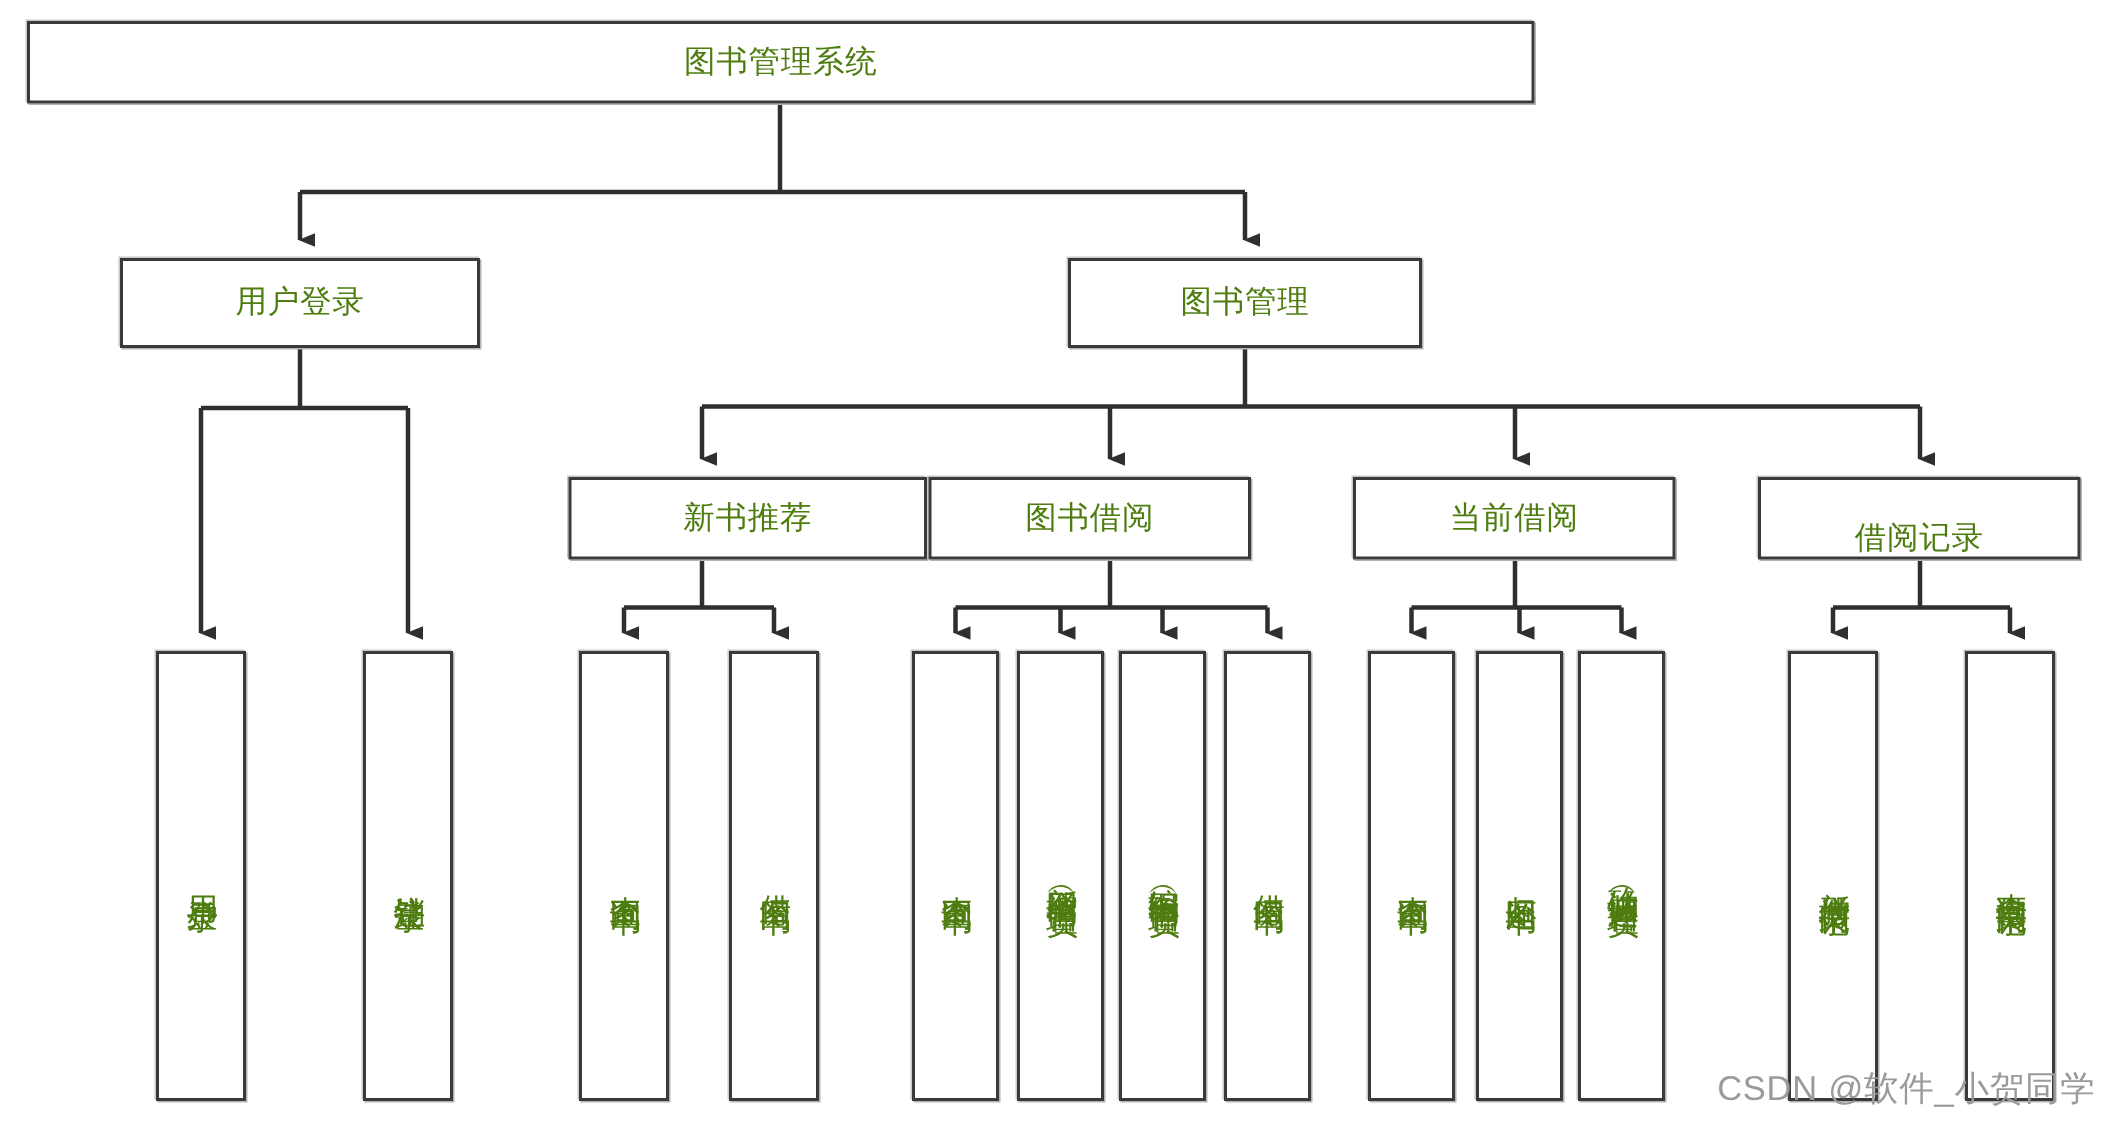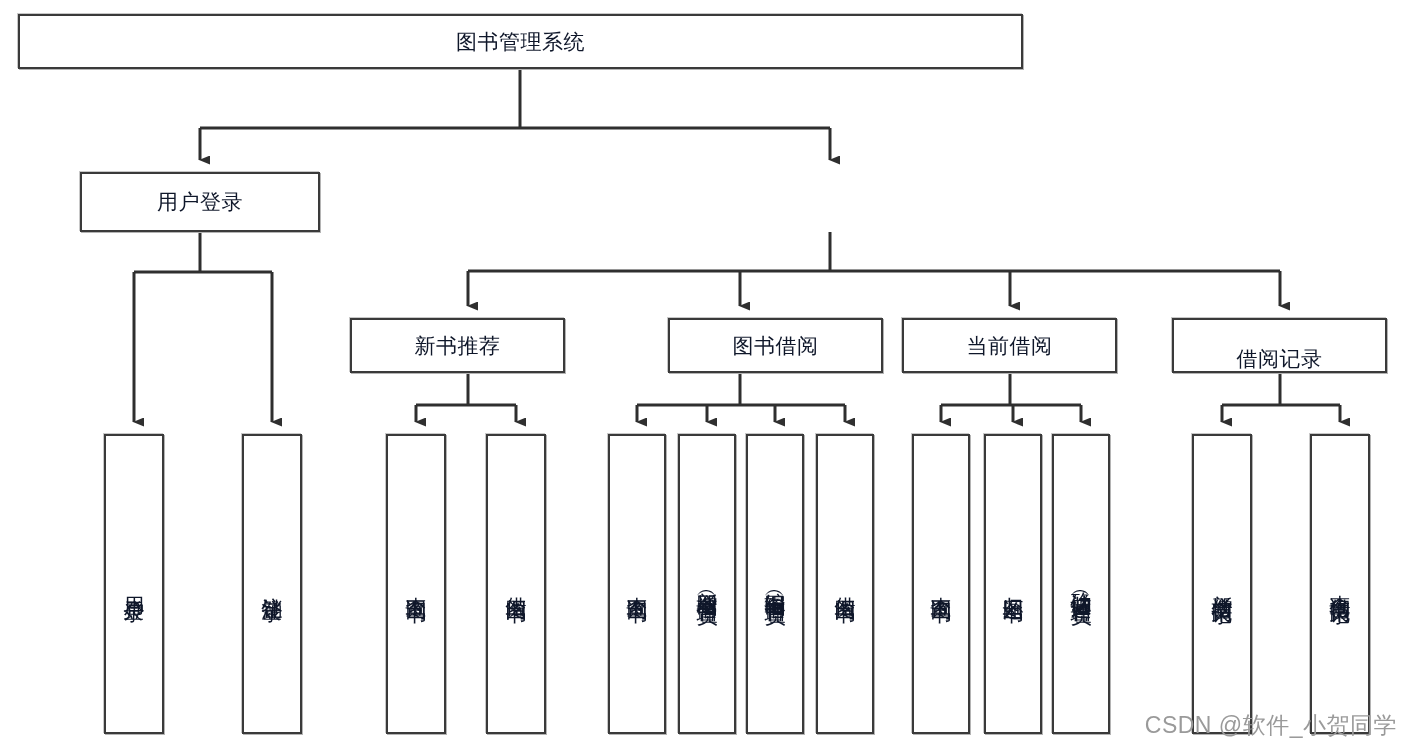--- a/index.html
+++ b/index.html
@@ -27,21 +27,21 @@
   }
   .node {
     position: absolute;
     box-sizing: border-box;
     background: #ffffff;
     border: 2px solid #3a3a3a;
     box-shadow: 1px 1px 0 0 #b4b4b4, -1px -1px 0 0 #c8c8c8;
     display: flex;
     align-items: center;
     justify-content: center;
-    color: #0f172a;
+    color: #4d7c0f;
   }
   .node .label {
     display: block;
     text-align: center;
     line-height: 1.12;
     letter-spacing: 0.5px;
   }
   .node.horizontal .label {
     writing-mode: horizontal-tb;
     font-size: 21px;
@@ -125,25 +125,28 @@
     </g>
   </svg>
 
   <div class="node horizontal" style="left: 18px; top: 14px; width: 1005px; height: 55px;">
     <span class="label">图书管理系统</span>
   </div>
 
   <div class="node horizontal" style="left: 80px; top: 172px; width: 240px; height: 60px;">
     <span class="label">用户登录</span>
   </div>
+  <div class="node horizontal" style="left: 712px; top: 172px; width: 236px; height: 60px;">
+    <span class="label">图书管理</span>
+  </div>
 
-  <div class="node horizontal" style="left: 350px; top: 318px; width: 215px; height: 55px;">
+  <div class="node horizontal" style="left: 379px; top: 318px; width: 239px; height: 55px;">
     <span class="label">新书推荐</span>
   </div>
-  <div class="node horizontal" style="left: 668px; top: 318px; width: 215px; height: 55px;">
+  <div class="node horizontal" style="left: 619px; top: 318px; width: 215px; height: 55px;">
     <span class="label">图书借阅</span>
   </div>
   <div class="node horizontal" style="left: 902px; top: 318px; width: 215px; height: 55px;">
     <span class="label">当前借阅</span>
   </div>
   <div class="node horizontal" style="left: 1172px; top: 318px; width: 215px; height: 55px; align-items: flex-end;">
     <span class="label">借阅记录</span>
   </div>
 
   <div class="node vertical" style="left: 104px; top: 434px; width: 60px; height: 300px;">

